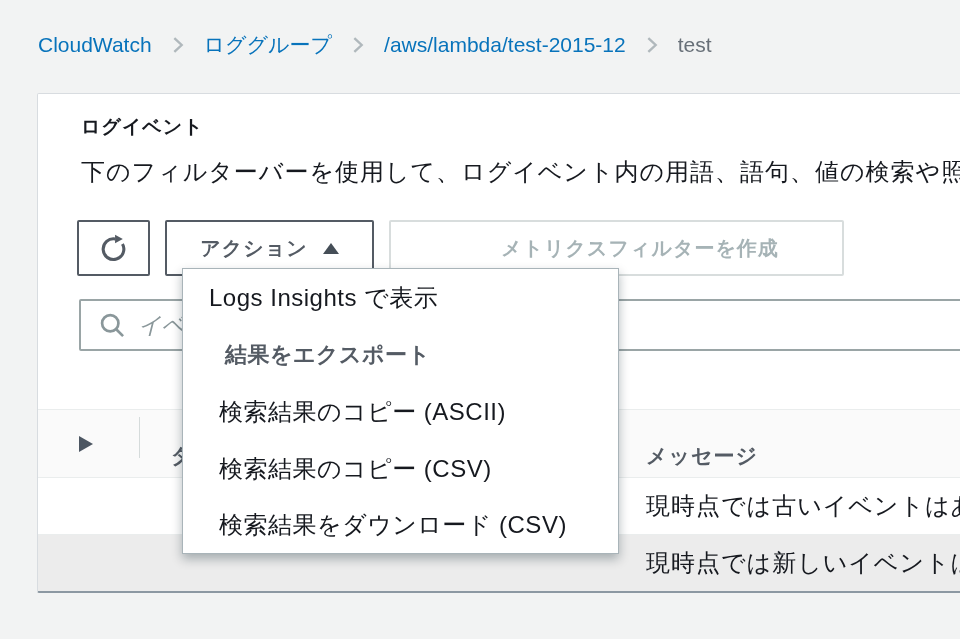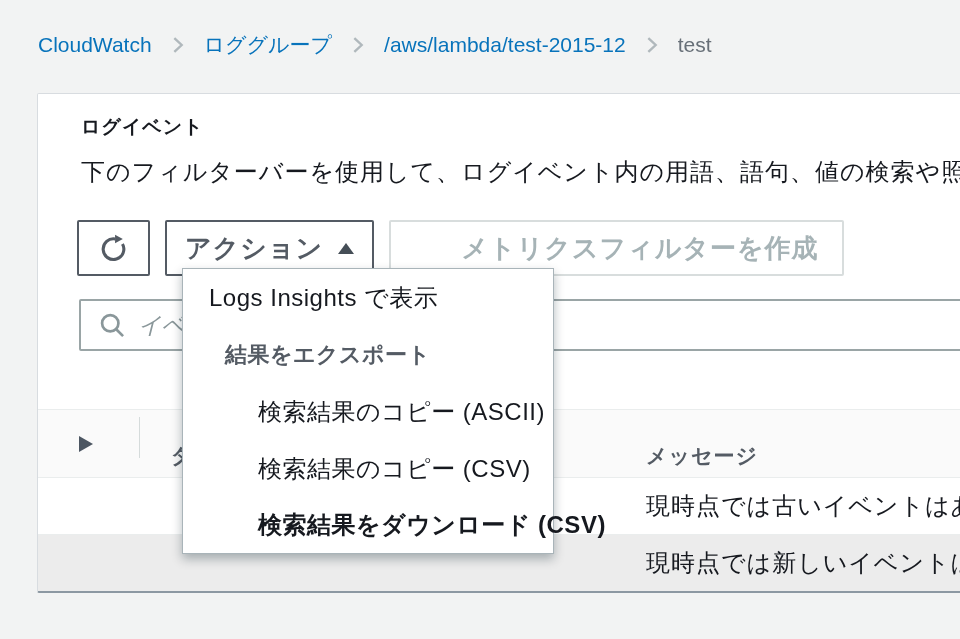--- a/index.html
+++ b/index.html
@@ -14,21 +14,21 @@
   .crumb-sep { display:inline-flex; width:22px; height:22px; }
 
   
   .panel { position:absolute; left:37px; top:93px; width:945px; height:500px; background:#ffffff;
            border:1px solid #d8dce0; border-bottom:2px solid #8c98a2; border-radius:2px; overflow:hidden; }
   .panel-title { position:absolute; left:43px; top:20px; font-size:19px; font-weight:bold; color:#16191f; letter-spacing:1px; white-space:nowrap; }
   .panel-desc { position:absolute; left:43px; top:62px; font-size:24px; color:#16191f; letter-spacing:1px; white-space:nowrap; }
 
   
   .btn { position:absolute; top:126px; height:56px; background:#fff; border:2px solid #545b64; border-radius:2px;
-         display:flex; align-items:center; justify-content:center; font-size:26px; font-weight:bold; color:#545b64; cursor:pointer; letter-spacing:1px; }
+         display:flex; align-items:center; justify-content:center; font-size:20px; font-weight:bold; color:#545b64; cursor:pointer; letter-spacing:1px; }
   .btn-refresh { left:39px; width:73px; }
   .btn-actions { left:127px; width:209px; }
   .btn-disabled { left:351px; width:455px; border:2px solid #d8dddd; color:#a6b3b6; cursor:default;padding-left:47px; }
   .caret-up { width:0; height:0; border-left:8px solid transparent; border-right:8px solid transparent; border-bottom:11px solid #454e57; margin-left:15px; }
 
   
   .search-box { position:absolute; left:41px; top:205px; width:920px; height:52px; background:#fff;
                 border:2px solid #9aa5a6; border-radius:2px; display:flex; align-items:center; }
   .search-box svg { margin-left:17px; flex:0 0 auto; }
   .search-input { flex:1; border:none; outline:none; font-size:23px; padding:0 10px 0 12px; color:#16191f; background:transparent;
@@ -42,27 +42,27 @@
               border-left:14px solid #4c5662; cursor:pointer; }
   .col-div { position:absolute; left:101px; top:7px; width:1px; height:41px; background:#d5dbdb; }
   .th { position:absolute; font-size:21px; font-weight:bold; color:#545b64; top:19px; letter-spacing:1px; white-space:nowrap;margin-top:13px; }
   .th-ts { left:133px; }
   .th-msg { left:608px; }
   .trow { position:relative; height:57px; display:flex; align-items:center; background:#fff; border-bottom:1px solid #eaeded; cursor:pointer; }
   .trow.alt { background:#ececec; height:56px; border-bottom:none; }
   .trow .msg { position:absolute; left:608px; font-size:24px; color:#16191f; letter-spacing:1px; white-space:nowrap; }
 
   
-  .menu { position:absolute; left:182px; top:268px; width:372px; background:#fff; border:1px solid #a9b4b9;
+  .menu { position:absolute; left:182px; top:268px; width:437px; background:#fff; border:1px solid #a9b4b9;
           box-shadow:0 5px 10px rgba(0,28,36,0.30); z-index:20; }
   .menu-item { height:57px; display:flex; align-items:center; padding-left:26px; font-size:24px; color:#16191f; cursor:pointer; letter-spacing:0.5px; white-space:nowrap; }
-  .menu-item.sub { padding-left:75px; }
+  .menu-item.sub { padding-left:36px; }
   .menu-item.highlighted { background:#ebebec; border-top:1px solid #b8c0c6; border-bottom:1px solid #b8c0c6; }
   .menu-section-header { height:57px; display:flex; align-items:center; padding-left:42px; font-size:22px; font-weight:bold; color:#545b64; letter-spacing:0.5px; white-space:nowrap; }
-  .menu-item:last-child { height:56px;font-weight:bold; }
+  .menu-item:last-child { height:56px; }
 </style>
 </head>
 <body>
 
 <div id="root">
 
   <nav class="breadcrumb">
     <a class="crumb link">CloudWatch</a>
     <span class="crumb-sep">
       <svg viewBox="0 0 24 24" width="22" height="22">

